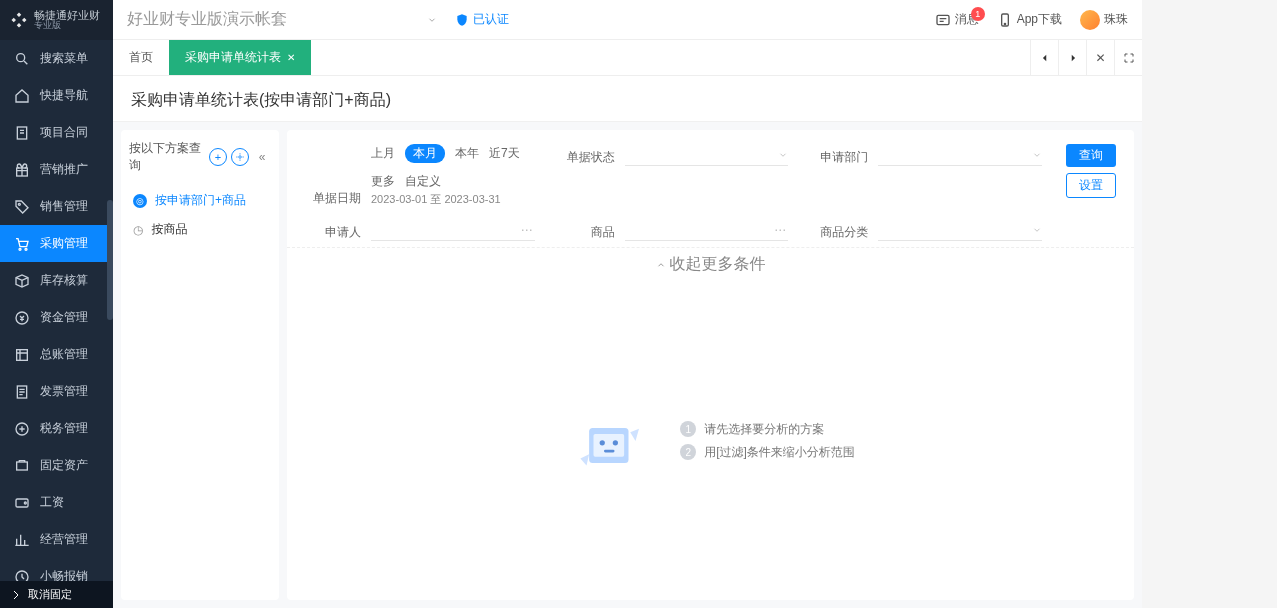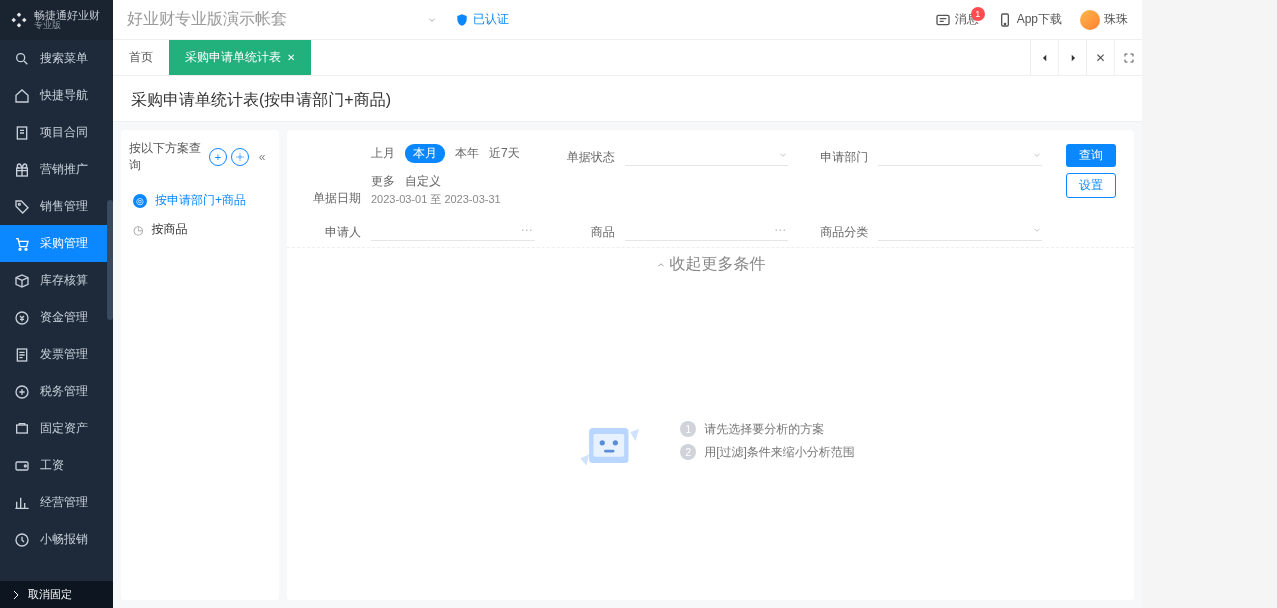--- a/index.html
+++ b/index.html
@@ -156,20 +156,27 @@
         </div>
       <div class="nav-item">
           <svg class="nav-icon" viewBox="0 0 24 24" fill="none" stroke="currentColor" stroke-width="2">
             <circle cx="12" cy="12" r="9"></circle>
             <path d="M9 9l3 3 3-3M12 12v5M9 14h6"></path>
           </svg>
           <span>资金管理</span>
         </div>
       <div class="nav-item">
           <svg class="nav-icon" viewBox="0 0 24 24" fill="none" stroke="currentColor" stroke-width="2">
+            <rect x="4" y="4" width="16" height="16"></rect>
+            <path d="M4 9h16M9 4v16"></path>
+          </svg>
+          <span>总账管理</span>
+        </div>
+      <div class="nav-item">
+          <svg class="nav-icon" viewBox="0 0 24 24" fill="none" stroke="currentColor" stroke-width="2">
             <rect x="5" y="3" width="14" height="18"></rect>
             <path d="M8 8h8M8 12h8M8 16h5"></path>
           </svg>
           <span>发票管理</span>
         </div>
       <div class="nav-item">
           <svg class="nav-icon" viewBox="0 0 24 24" fill="none" stroke="currentColor" stroke-width="2">
             <circle cx="12" cy="12" r="9"></circle>
             <path d="M8 12h8M12 8v8"></path>
           </svg>

